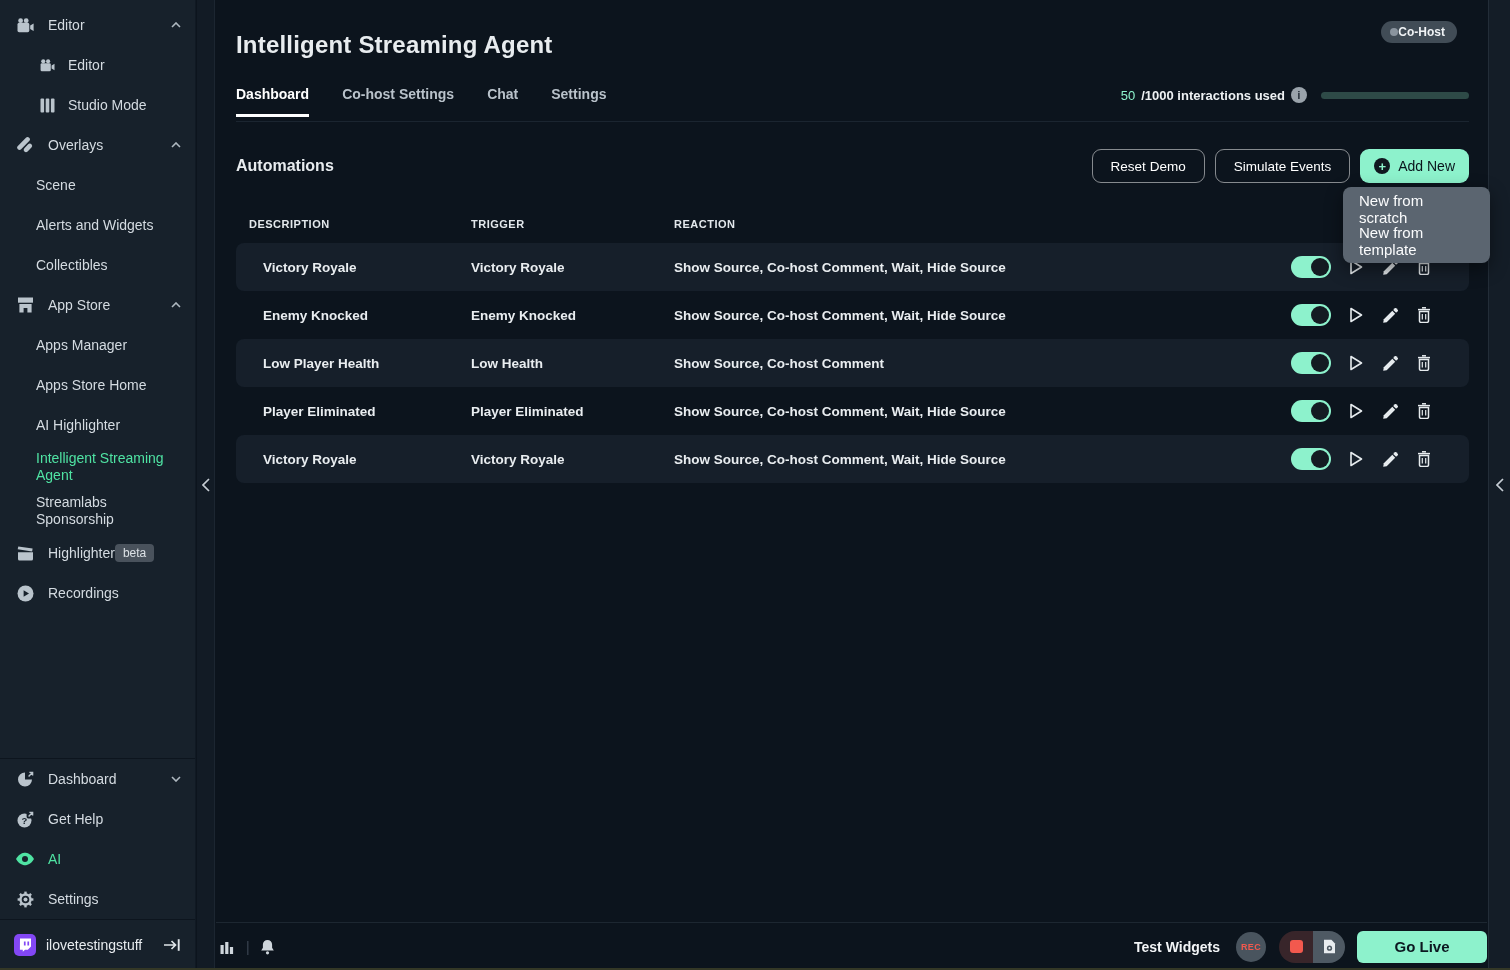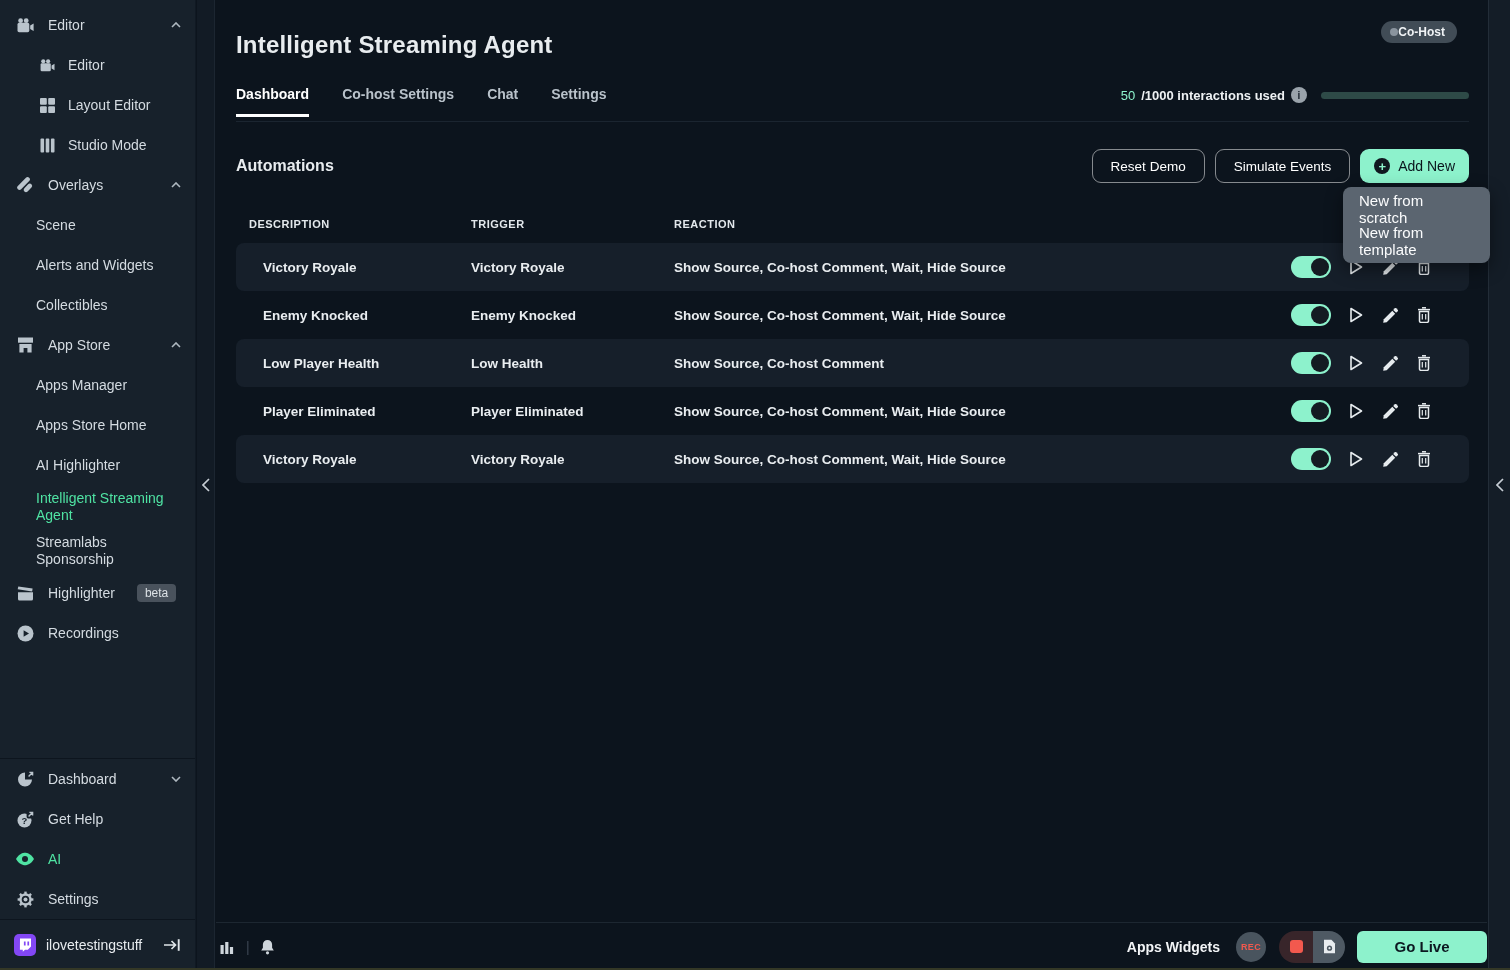--- a/index.html
+++ b/index.html
@@ -13,21 +13,21 @@
              border-right:1px solid #101923; }
   .nav-item { height:40px; display:flex; align-items:center; padding:0 14px;
               font-size:14px; color:#d4dbe1; cursor:pointer; flex:0 0 auto; }
   .nav-item .nav-icon { width:22px; display:flex; justify-content:center; margin-right:12px; color:#bac4cc; }
   .nav-item.sub { padding-left:36px; }
   .nav-item.sub .nav-icon { margin-right:10px; }
   .nav-item.noicon { padding-left:36px; }
   .nav-item.twoline { height:44px; line-height:17px; }
   .nav-item.active, .nav-item.active .nav-icon { color:var(--c-active-green,#4fe3a3); }
   .nav-chevron { margin-left:auto; color:#aeb8c0; display:flex; }
-  .nav-badge { margin-left:22px; background:#49525c; color:#dde2e6; font-size:12px;
+  .nav-badge { margin-left:0; background:#49525c; color:#dde2e6; font-size:12px;
                padding:2px 8px; border-radius:4px; }
   .spacer { flex:1 1 auto; }
   .side-divider { height:1px; background:#0d151e; margin:0; flex:0 0 auto; }
   .side-footer { height:50px; display:flex; align-items:center; padding:0 14px; flex:0 0 auto; }
   .side-footer .uname { font-size:14px; margin-left:10px; }
   .side-footer .exit { margin-left:auto; color:#dfe5e9; display:flex; cursor:pointer; }
 
   
   .strip { position:absolute; top:0; height:970px; background:#121b25; display:flex;
            align-items:center; justify-content:center; }
@@ -143,31 +143,20 @@
           <svg width="15" height="13" viewBox="0 0 17 15" fill="currentColor">
             <circle cx="3.6" cy="2.7" r="2.4"></circle>
             <circle cx="9.2" cy="2.7" r="2.4"></circle>
             <rect x="0.5" y="4.8" width="11.8" height="9.4" rx="1.6"></rect>
             <path d="M13.2 7.4 L16.6 5.4 V13 L13.2 11 z"></path>
           </svg>
         </span>
       <span class="nav-label">Editor</span>
     </div>
 
-    <div class="nav-item sub">
-      <span class="nav-icon">
-          <svg width="15" height="15" viewBox="0 0 15 15" fill="currentColor">
-            <rect x="0" y="0" width="6.8" height="6.8" rx="1"></rect>
-            <rect x="8.2" y="0" width="6.8" height="6.8" rx="1"></rect>
-            <rect x="0" y="8.2" width="6.8" height="6.8" rx="1"></rect>
-            <rect x="8.2" y="8.2" width="6.8" height="6.8" rx="1"></rect>
-          </svg>
-        </span>
-      <span class="nav-label">Layout Editor</span>
-    </div>
 
     <div class="nav-item sub">
       <span class="nav-icon">
           <svg width="15" height="15" viewBox="0 0 15 15" fill="currentColor">
             <rect x="0.5" y="0.5" width="3.6" height="14" rx="1"></rect>
             <rect x="5.7" y="0.5" width="3.6" height="14" rx="1"></rect>
             <rect x="10.9" y="0.5" width="3.6" height="14" rx="1"></rect>
           </svg>
         </span>
       <span class="nav-label">Studio Mode</span>
@@ -560,21 +549,21 @@
         </span>
       <span class="foot-sep">|</span>
       <span class="foot-icon">
           <svg width="15" height="16" viewBox="0 0 15 16" fill="currentColor">
             <path d="M7.5 1 a4.6 4.6 0 0 1 4.6 4.6 v3.2 l1.7 2.7 h-12.6 l1.7 -2.7 v-3.2 a4.6 4.6 0 0 1 4.6 -4.6 z"></path>
             <circle cx="7.5" cy="13.8" r="1.6"></circle>
           </svg>
         </span>
 
       <span class="foot-right">
-        <span class="test-widgets">Apps Widgets</span>
+        <span class="test-widgets">Test Widgets</span>
         <span class="rec-badge">REC</span>
         <span class="rec-pill">
           <span class="half-stop">
               <span class="stop-square"></span>
             </span>
           <span class="half-save">
               <svg width="14" height="15" viewBox="0 0 14 15" fill="currentColor">
                 <path d="M2 0.8 h7.4 L13 4.4 V14.2 H2 z"></path>
                 <circle cx="7.5" cy="9.2" r="2.6" fill="#4e5963"></circle>
                 <circle cx="7.5" cy="9.2" r="1.1"></circle>

